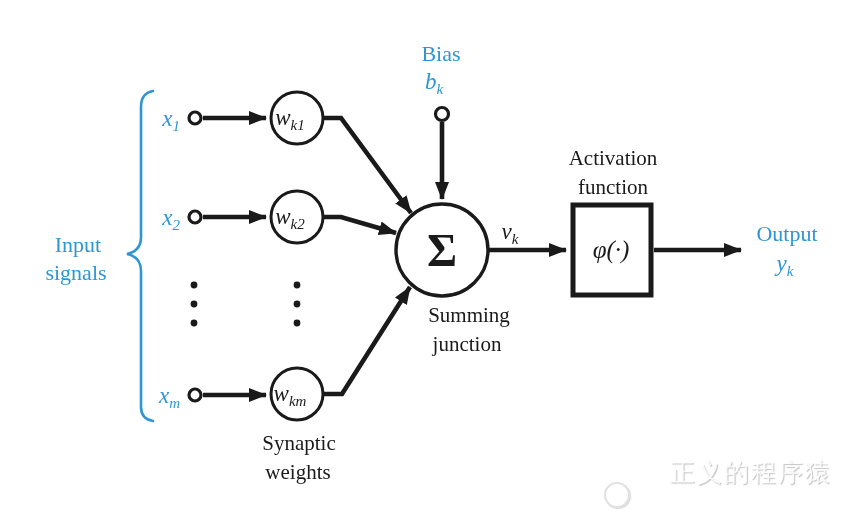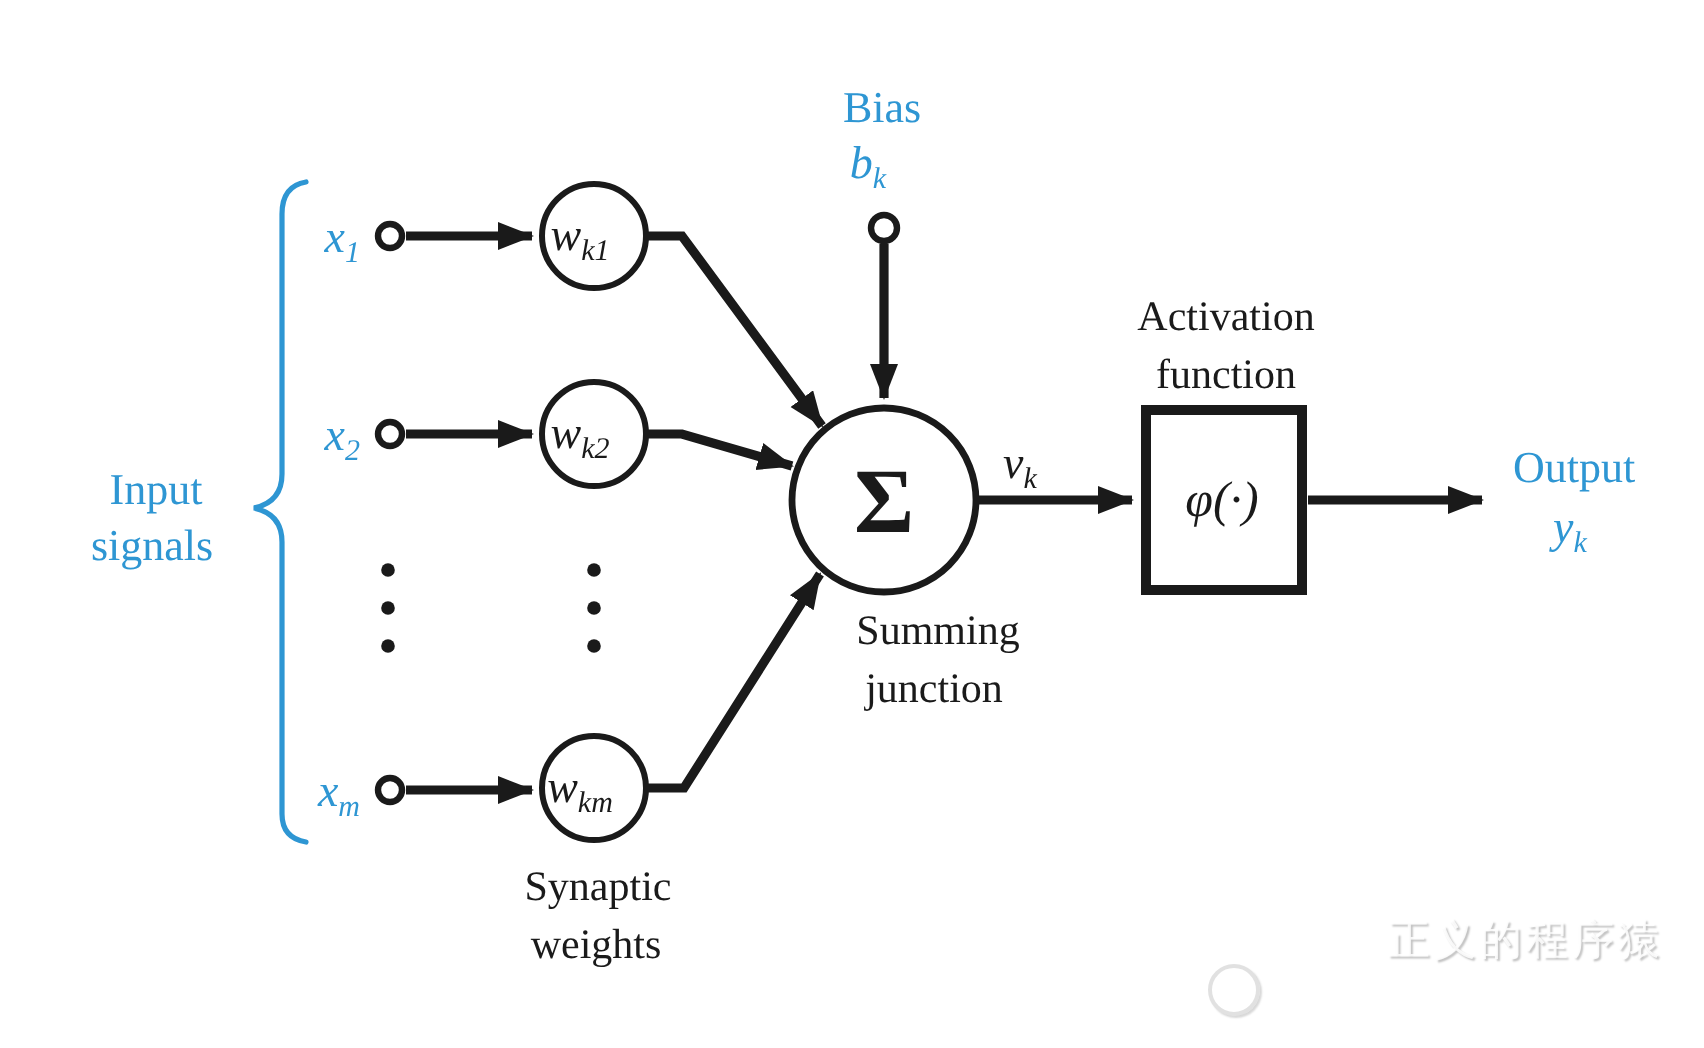--- a/index.html
+++ b/index.html
@@ -32,21 +32,21 @@
     right: 6px;
     bottom: 8px;
     width: 260px;
     height: 60px;
     pointer-events: none;
   }
   .wm-overlay {
     position: absolute;
     right: 14px;
     top: 0;
-    font-size: 21px;
+    font-size: 25px;
     letter-spacing: 2px;
     color: rgba(255,255,255,0.85);
     text-shadow: 1px 1px 1px #c2c2c2, -1px -1px 1px #ffffff;
     font-family: Liberation Sans, sans-serif;
     white-space: nowrap;
   }
   .wm-main {
     position: absolute;
     right: 0;
     top: 18px;

